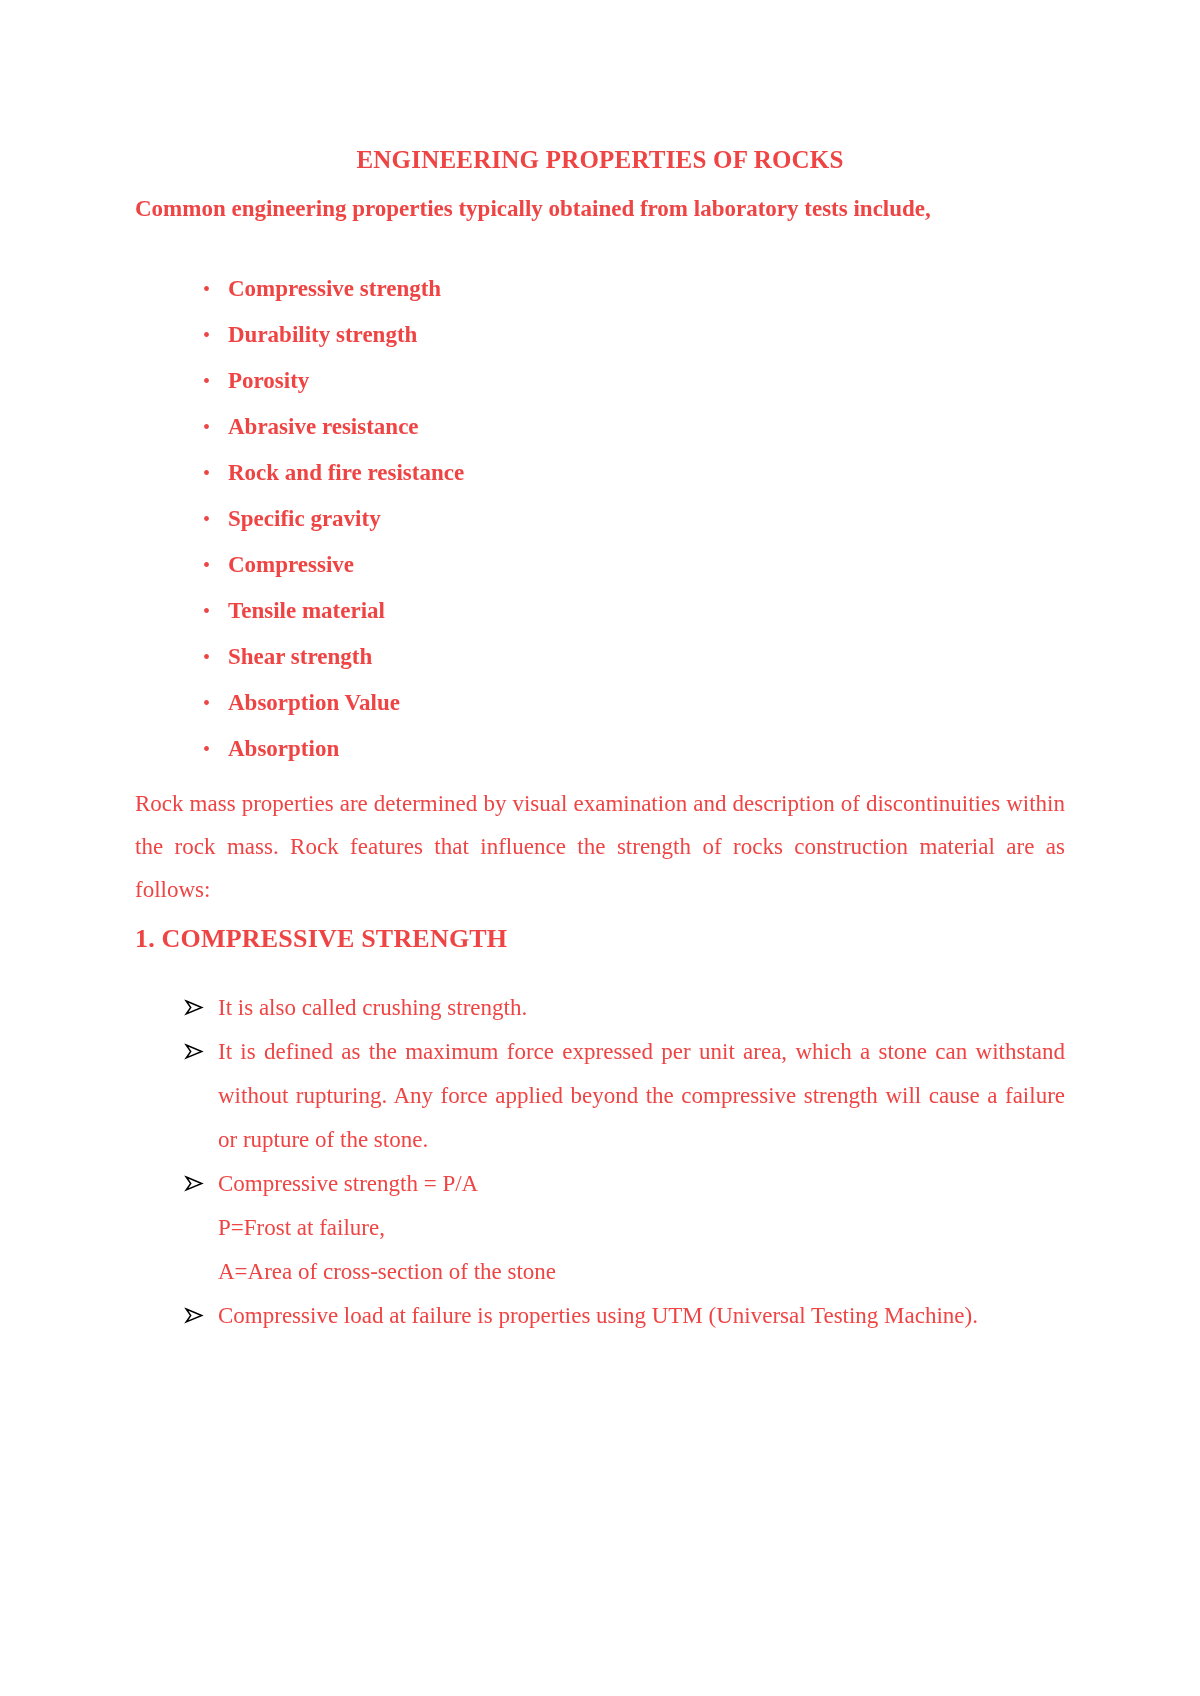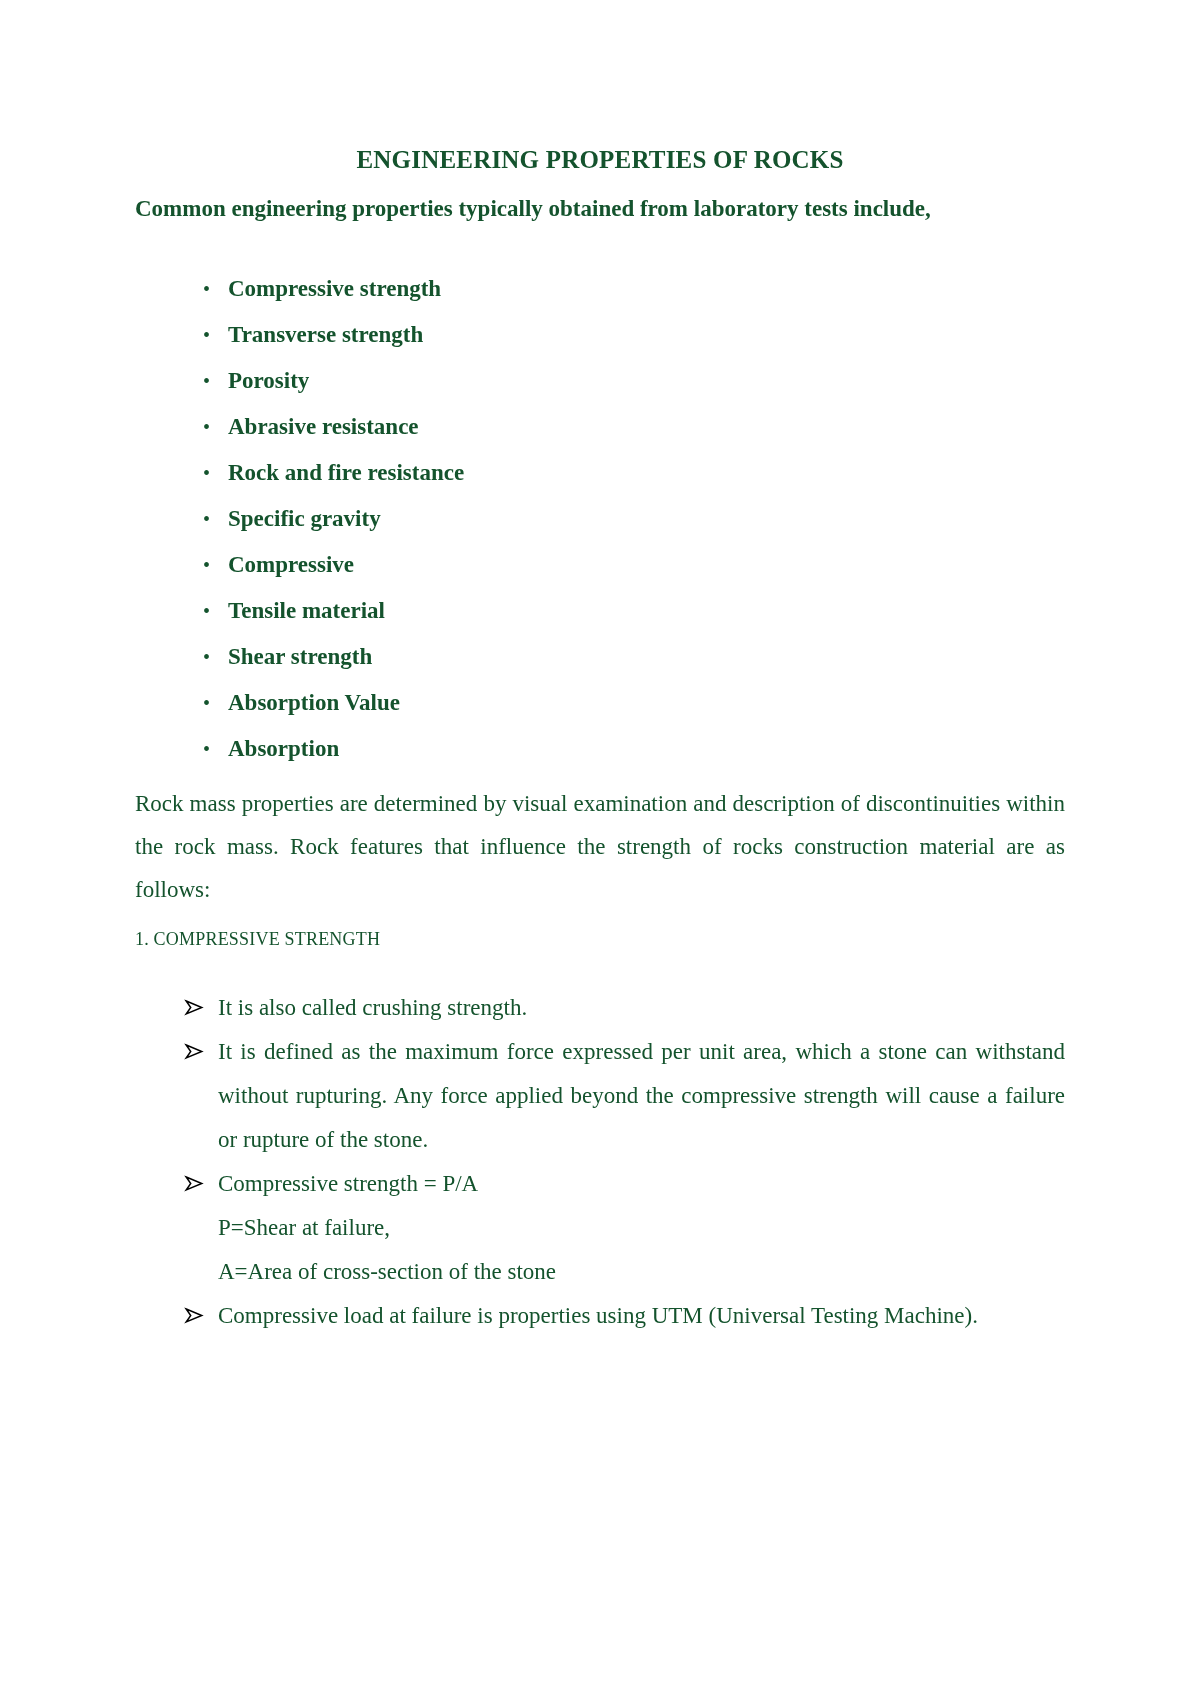--- a/index.html
+++ b/index.html
@@ -5,21 +5,21 @@
   html, body { margin: 0; padding: 0; background: #ffffff; }
   .page {
     position: relative;
     width: 1200px;
     height: 1512px;
     box-sizing: border-box;
     padding: 147px 135px 0 135px;
     background: #ffffff;
     font-family: "Liberation Serif", "DejaVu Serif", serif;
     font-size: 23px;
-    color: #14532d;
+    color: #ef4444;
     overflow: hidden;
   }
   .title {
     margin: 0;
     font-size: 25px;
     line-height: 26px;
     font-weight: bold;
     text-align: center;
     letter-spacing: 0.2px;
   }
@@ -44,23 +44,23 @@
     font-weight: normal;
     font-size: 20px;
   }
   .body-par {
     margin: 10px 0 0 0;
     line-height: 43px;
     text-align: justify;
   }
   .heading {
     margin: 13px 0 0 0;
-    font-size: 18px;
+    font-size: 26px;
     line-height: 30px;
-    font-weight: normal;
+    font-weight: bold;
     letter-spacing: 0.2px;
   }
   .points {
     list-style: none;
     margin: 32px 0 0 0;
     padding: 0;
   }
   .points li {
     line-height: 44px;
     padding-left: 83px;
@@ -92,21 +92,21 @@
 <body>
 
 <div class="page">
 
   <h1 class="title">ENGINEERING PROPERTIES OF ROCKS</h1>
 
   <p class="intro">Common engineering properties typically obtained from laboratory tests include,</p>
 
   <ul class="props" id="props-list">
       <li><span class="bullet">•</span><span>Compressive strength</span></li>
-      <li><span class="bullet">•</span><span>Transverse strength</span></li>
+      <li><span class="bullet">•</span><span>Durability strength</span></li>
       <li><span class="bullet">•</span><span>Porosity</span></li>
       <li><span class="bullet">•</span><span>Abrasive resistance</span></li>
       <li><span class="bullet">•</span><span>Rock and fire resistance</span></li>
       <li><span class="bullet">•</span><span>Specific gravity</span></li>
       <li><span class="bullet">•</span><span>Compressive</span></li>
       <li><span class="bullet">•</span><span>Tensile material</span></li>
       <li><span class="bullet">•</span><span>Shear strength</span></li>
       <li><span class="bullet">•</span><span>Absorption Value</span></li>
       <li><span class="bullet">•</span><span>Absorption</span></li>
     </ul>
@@ -117,21 +117,21 @@
 
   <ul class="points" id="points-list">
       <li><span class="arrow"><svg viewBox="0 0 24 22" xmlns="http://www.w3.org/2000/svg">
             <path d="M3 3.5 L21 11 L3 18.5 L8.2 11 Z" fill="#ffffff" stroke="#000000" stroke-width="1.7" stroke-linejoin="miter"></path>
           </svg></span><span>It is also called crushing strength.</span></li>
       <li class="justify"><span class="arrow"><svg viewBox="0 0 24 22" xmlns="http://www.w3.org/2000/svg">
             <path d="M3 3.5 L21 11 L3 18.5 L8.2 11 Z" fill="#ffffff" stroke="#000000" stroke-width="1.7" stroke-linejoin="miter"></path>
           </svg></span><span>It is defined as the maximum force expressed per unit area, which a stone can withstand without rupturing. Any force applied beyond the compressive strength will cause a failure or rupture of the stone.</span></li>
       <li><span class="arrow"><svg viewBox="0 0 24 22" xmlns="http://www.w3.org/2000/svg">
             <path d="M3 3.5 L21 11 L3 18.5 L8.2 11 Z" fill="#ffffff" stroke="#000000" stroke-width="1.7" stroke-linejoin="miter"></path>
-          </svg></span><span>Compressive strength = P/A</span><div class="subline">P=Shear at failure,</div><div class="subline">A=Area of cross-section of the stone</div></li>
+          </svg></span><span>Compressive strength = P/A</span><div class="subline">P=Frost at failure,</div><div class="subline">A=Area of cross-section of the stone</div></li>
       <li><span class="arrow"><svg viewBox="0 0 24 22" xmlns="http://www.w3.org/2000/svg">
             <path d="M3 3.5 L21 11 L3 18.5 L8.2 11 Z" fill="#ffffff" stroke="#000000" stroke-width="1.7" stroke-linejoin="miter"></path>
           </svg></span><span>Compressive load at failure is properties using UTM (Universal Testing Machine).</span></li>
     </ul>
 
   <div class="page-number">1</div>
 
 </div>
 
 </body></html>

